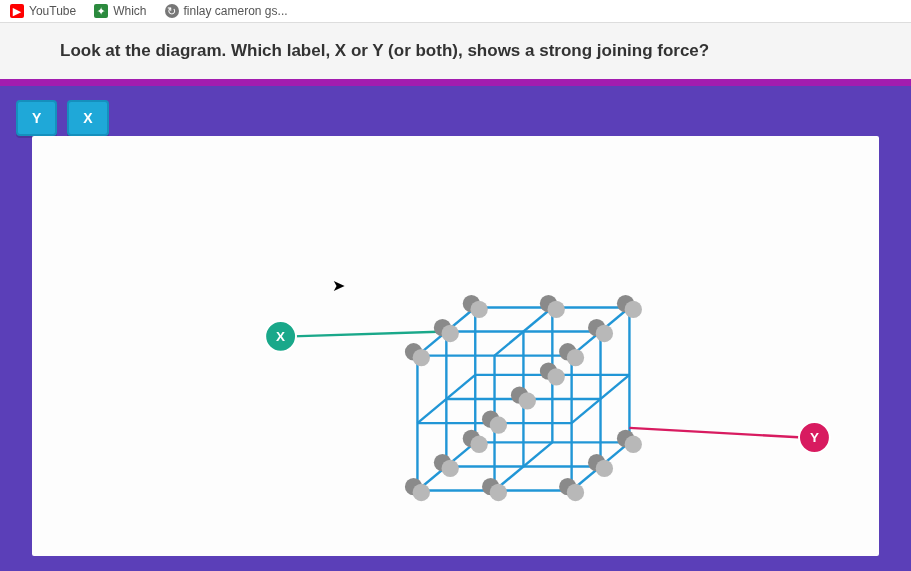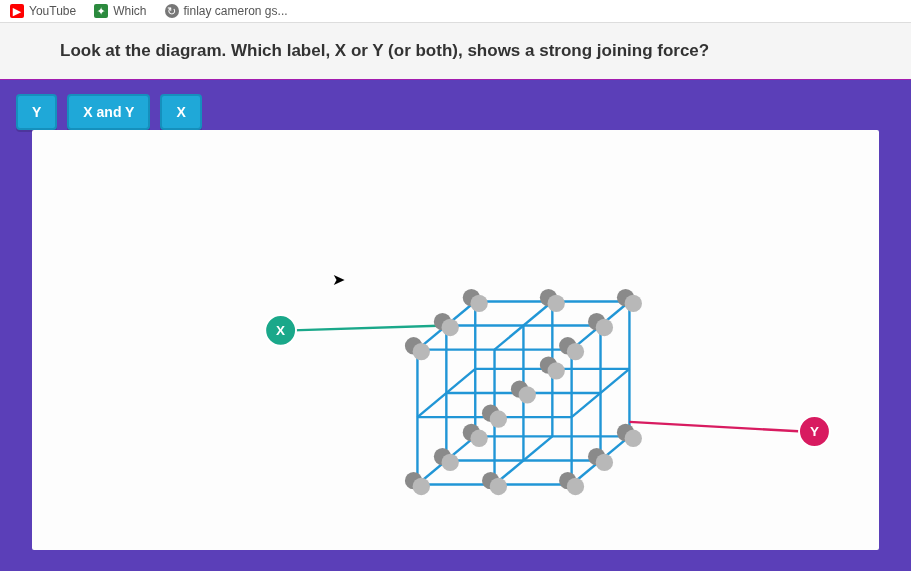--- a/index.html
+++ b/index.html
@@ -42,21 +42,21 @@
       background: #777;
       color: #fff;
       display: flex; align-items: center; justify-content: center;
     }
     .question-bar {
       background: #f5f5f5;
       padding: 18px 40px 18px 60px;
       font-size: 17px;
       font-weight: 600;
       color: #333;
-      border-bottom: 1px solid #a21caf;
+      border-bottom: 7px solid #a21caf;
     }
     .purple-band {
       background: #5b3fb8;
       padding: 14px 16px;
     }
     .answer-options {
       display: flex;
       gap: 10px;
     }
     .answer-btn {
@@ -130,21 +130,20 @@
   </div>
 </div>
 
 <div class="question-bar">
   <span>Look at the diagram. Which label, X or Y (or both), shows a strong joining force?</span>
 </div>
 
 <div class="purple-band">
   <div class="answer-options">
     <button class="answer-btn">Y</button>
-    <button class="answer-btn">X and Y</button>
     <button class="answer-btn">X</button>
   </div>
 
   <div class="diagram-area">
     <div class="cursor-ptr" style="left:300px; top:140px;">➤</div>
     <svg class="diagram-svg" viewBox="0 0 879 420">
 
       <line class="lattice-edge" x1="400" y1="360" x2="560" y2="360"></line>
       <line class="lattice-edge" x1="400" y1="360" x2="400" y2="220"></line>
       <line class="lattice-edge" x1="560" y1="360" x2="560" y2="220"></line>

